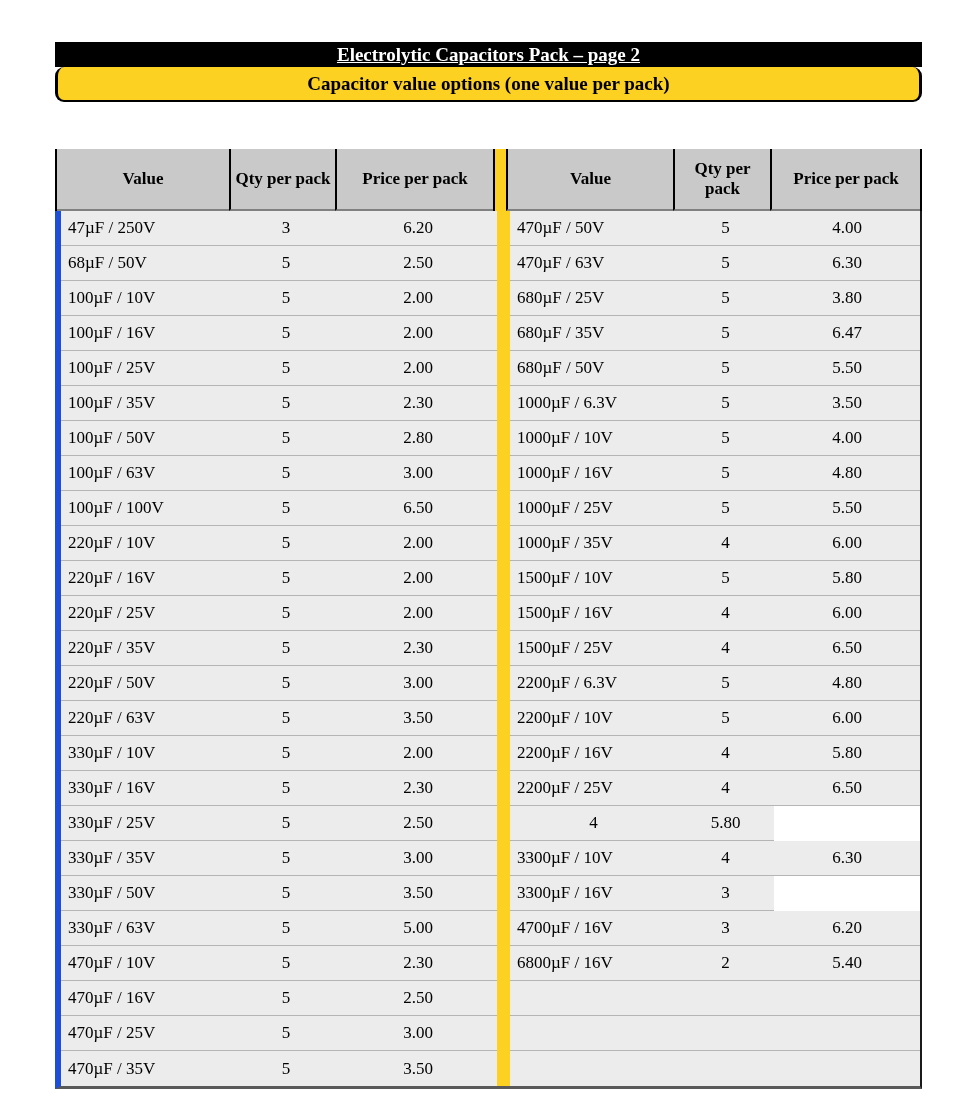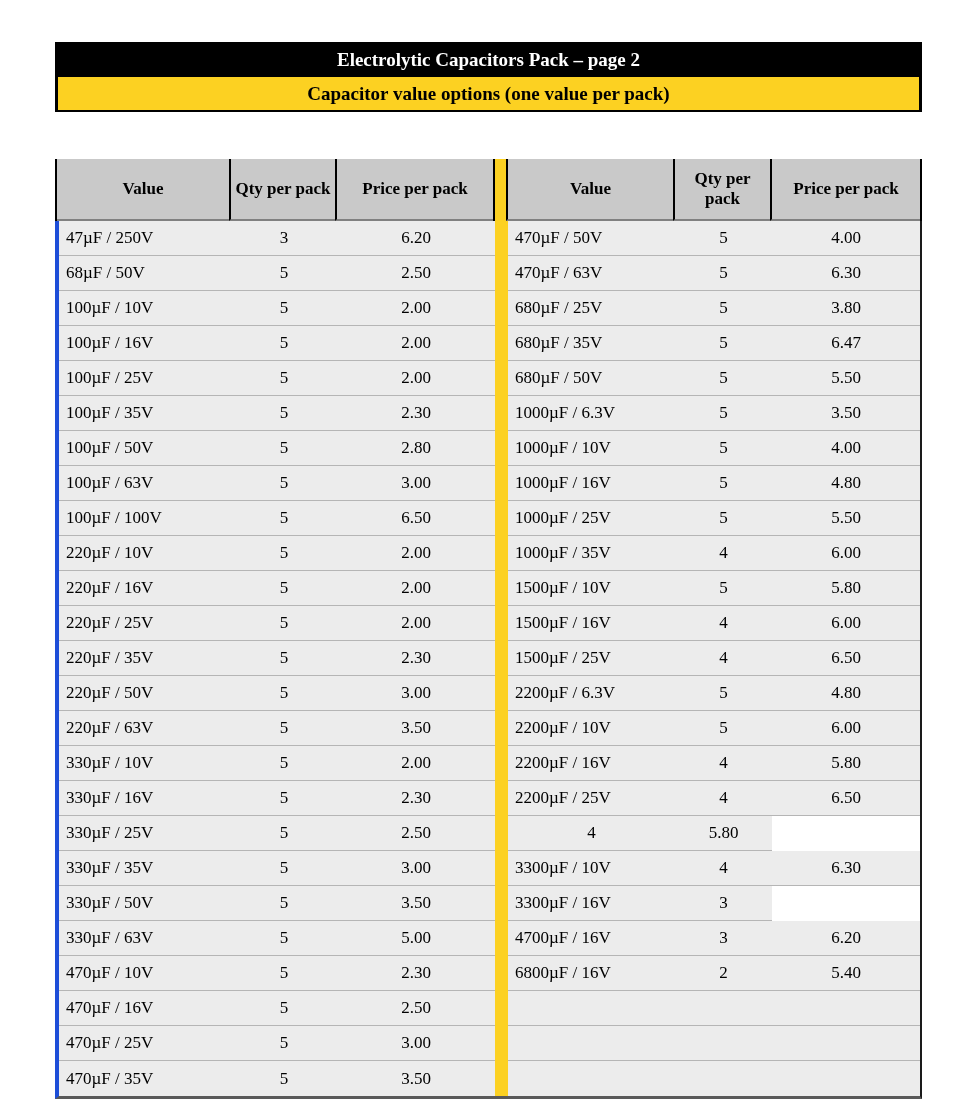--- a/index.html
+++ b/index.html
@@ -20,41 +20,43 @@
   .sheet {
     position: absolute;
     left: 55px;
     top: 42px;
     width: 867px;
   }
 
   .title-bar {
     background: #000000;
     color: #FFFFFF;
-    height: 35px;
+    height: 25px;
     display: flex;
     align-items: center;
     justify-content: center;
     font-weight: bold;
     font-size: 19px;
     border: 2px solid #000000;
+    text-decoration: underline;
   }
 
   .subtitle-bar {
     background: #FCD122;
     color: #000000;
     height: 35px;
     display: flex;
     align-items: center;
     justify-content: center;
     font-weight: bold;
     font-size: 19px;
     border-left: 3px solid #000000;
     border-right: 3px solid #000000;
     border-bottom: 2px solid #000000;
+    border-radius: 9px;
   }
 
   .grid-row {
     display: grid;
     grid-template-columns: 172px 106px 158px 13px 167px 97px 1fr;
   }
 
   .header-row {
     height: 62px;
     border-left: 2px solid #000000;
@@ -76,21 +78,21 @@
   }
   .h-cell + .h-cell, .header-row .h-sep { border-left: 2px solid #000000; }
   .header-row .h-sep + .h-cell { border-left: 2px solid #000000; }
 
   .h-sep {
     background: #FCD122;
     border-bottom: none;
   }
 
   .table-body {
-    border-left: 4px solid #1d4ed8;
+    border-left: 6px solid #1d4ed8;
     border-right: 2px solid #1A1A1A;
     border-bottom: 3px solid #595959;
   }
 
   .body-row { height: 35px; }
 
   .cell {
     background: #ECECEC;
     font-size: 17px;
     display: flex;

